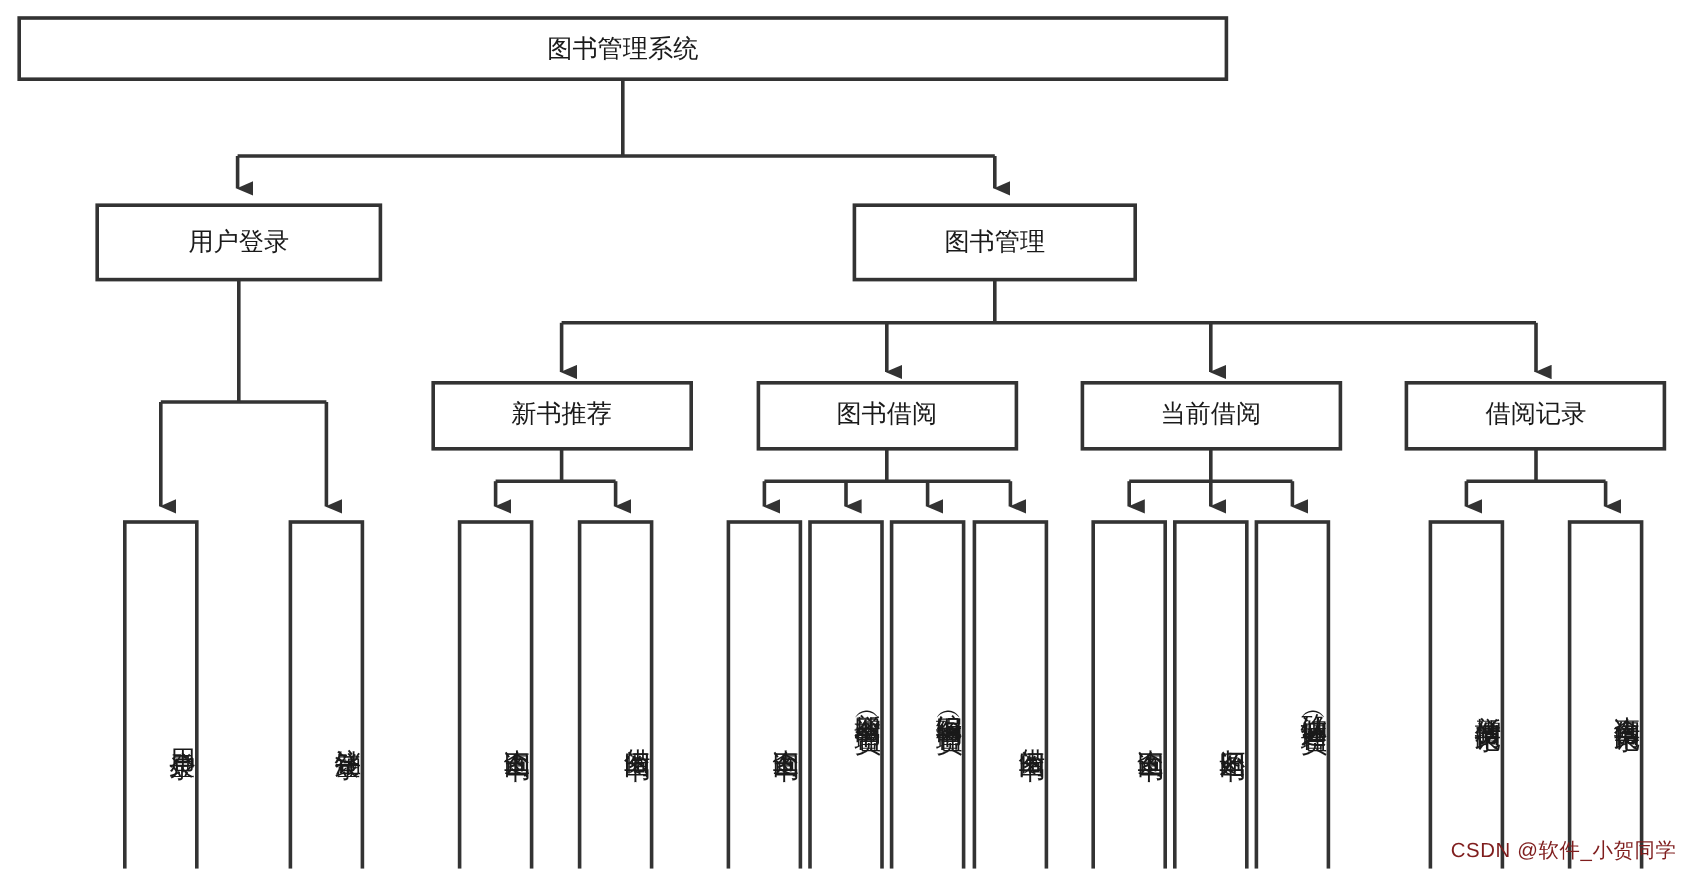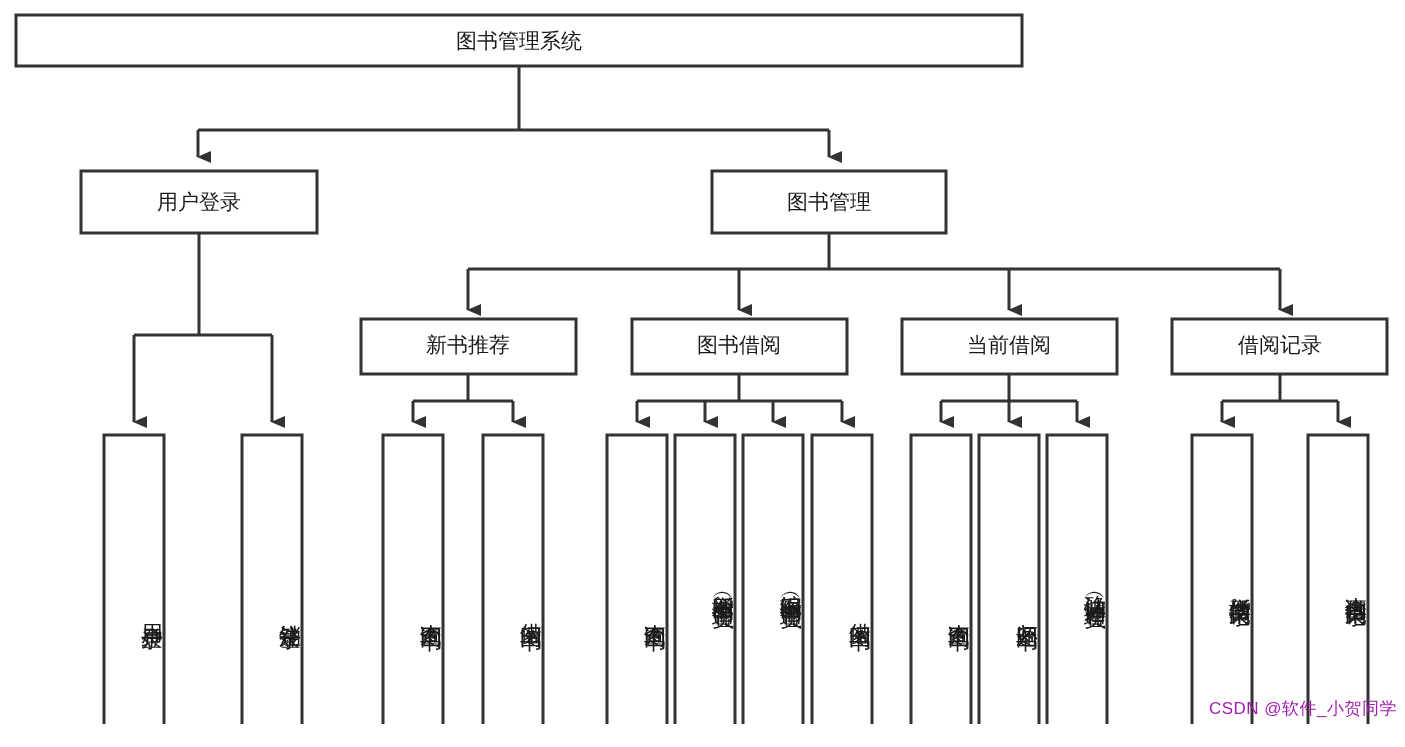--- a/index.html
+++ b/index.html
@@ -61,21 +61,21 @@
     justify-content: center;
     white-space: normal;
     user-select: none;
   }
   .watermark {
     position: absolute;
     right: 8px;
     bottom: 4px;
     font-family: "Liberation Sans", "DejaVu Sans", sans-serif;
     font-size: 17px;
-    color: #a21caf;
+    color: #7f1d1d;
     letter-spacing: 0.5px;
     white-space: nowrap;
     pointer-events: none;
   }
 </style>
 </head>
 <body>
 
 <div id="diagram-root">
 

